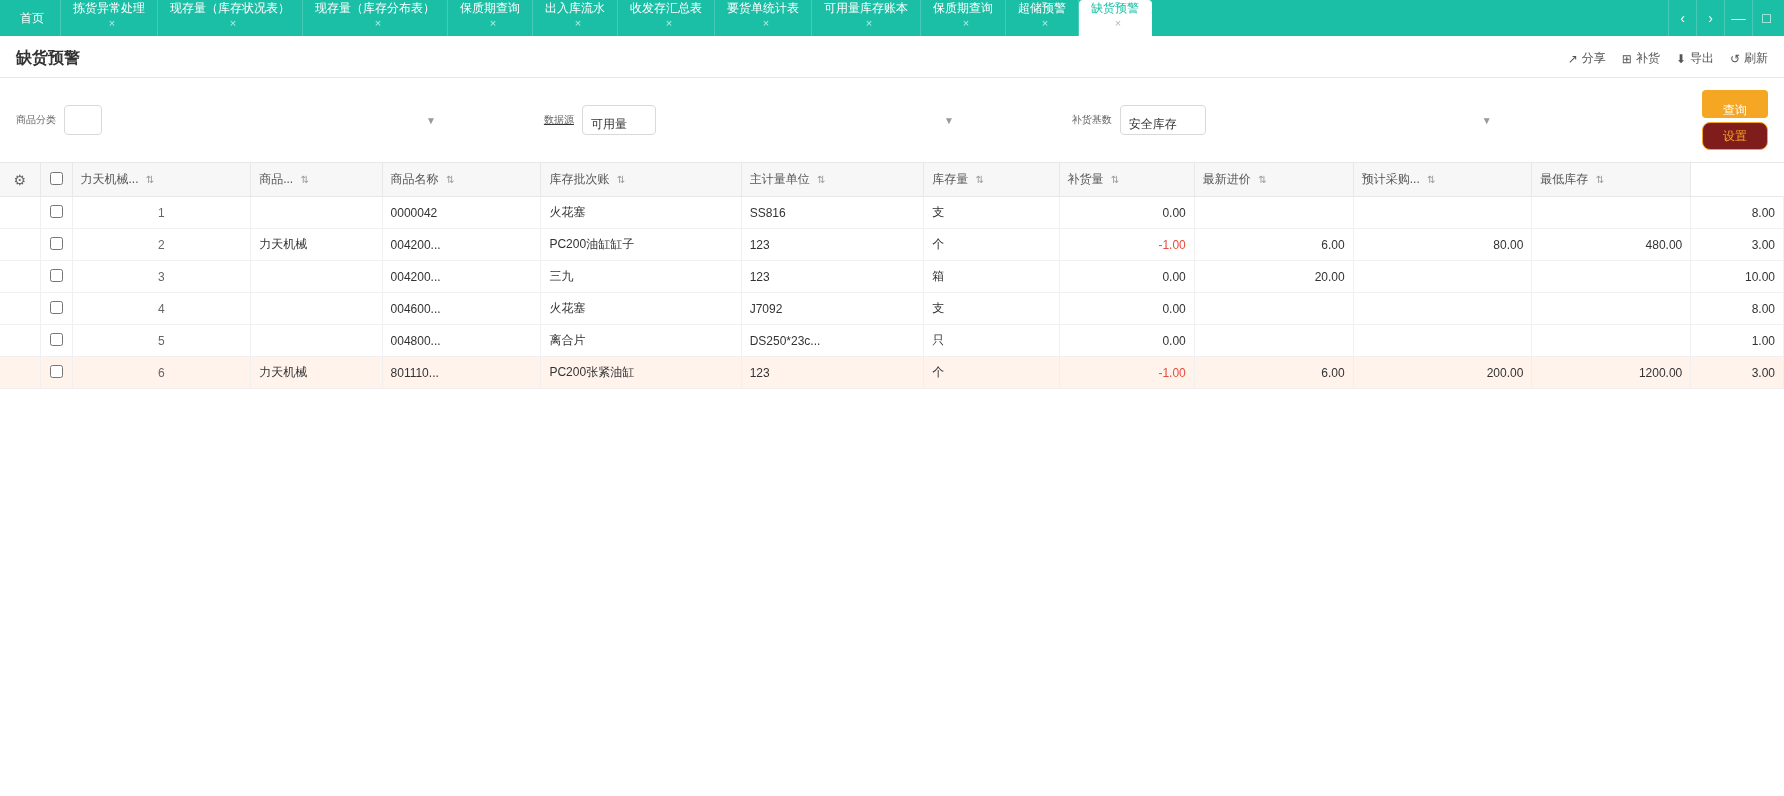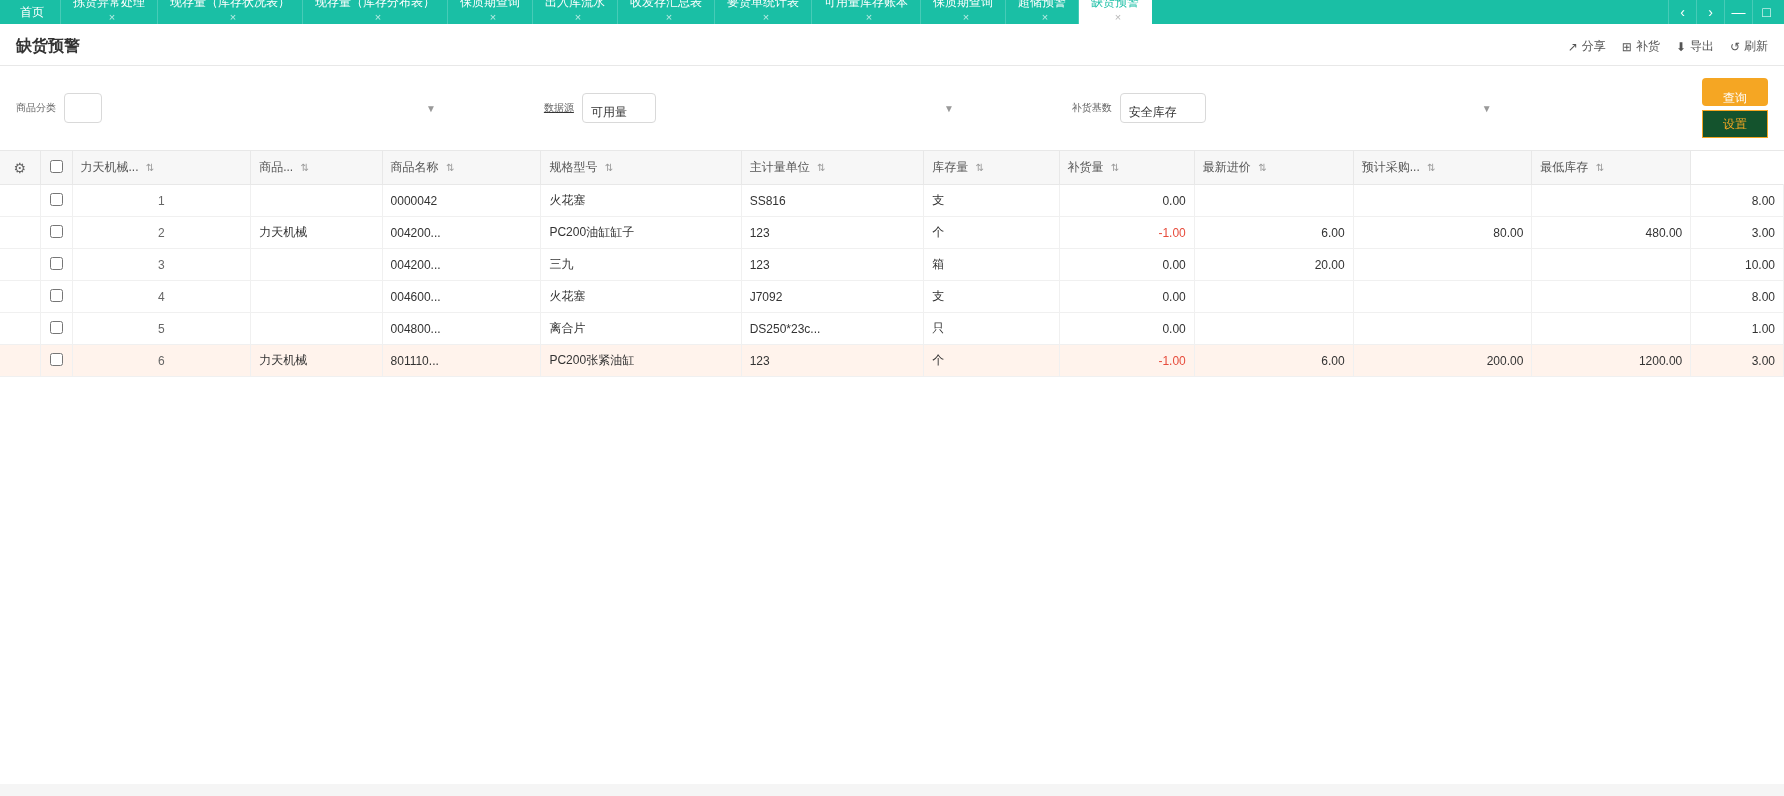--- a/index.html
+++ b/index.html
@@ -3,21 +3,21 @@
   <meta charset="utf-8">
   <style>
     * { margin: 0; padding: 0; box-sizing: border-box; }
     body { font-family: 'Microsoft YaHei', sans-serif; font-size: 12px; background: #f5f5f5; color: #333; width: 1784px; min-height: 796px; overflow-x: hidden; }
 
     
     .tab-bar {
       display: flex;
       align-items: center;
       background: #1abfa5;
-      height: 24px;
+      height: 36px;
       padding: 0 4px;
       overflow: hidden;
     }
     .tab-item {
       display: flex;
       align-items: center;
       padding: 0 12px;
       height: 36px;
       color: #fff;
       white-space: nowrap;
@@ -161,24 +161,24 @@
       color: #fff;
       border: none;
       border-radius: 4px;
       padding: 12px 20px;
       height: 28px;
       font-size: 12px;
       cursor: pointer;
       white-space: nowrap;
     }
     .btn-settings {
-      background: #14532d;
+      background: #7f1d1d;
       color: #f5a623;
       border: 1px solid #f5a623;
-      border-radius: 0;
+      border-radius: 8px;
       padding: 0 20px;
       height: 28px;
       font-size: 12px;
       cursor: pointer;
       white-space: nowrap;
     }
 
     
     .table-container {
       padding: 0;
@@ -363,21 +363,21 @@
           </th>
           <th>
             <span>商品...</span>
             <span class="sort-icon">⇅</span>
           </th>
           <th>
             <span>商品名称</span>
             <span class="sort-icon">⇅</span>
           </th>
           <th>
-            <span>规格型号</span>
+            <span>库存批次账</span>
             <span class="sort-icon">⇅</span>
           </th>
           <th>
             <span>主计量单位</span>
             <span class="sort-icon">⇅</span>
           </th>
           <th>
             <span>库存量</span>
             <span class="sort-icon">⇅</span>
           </th>

